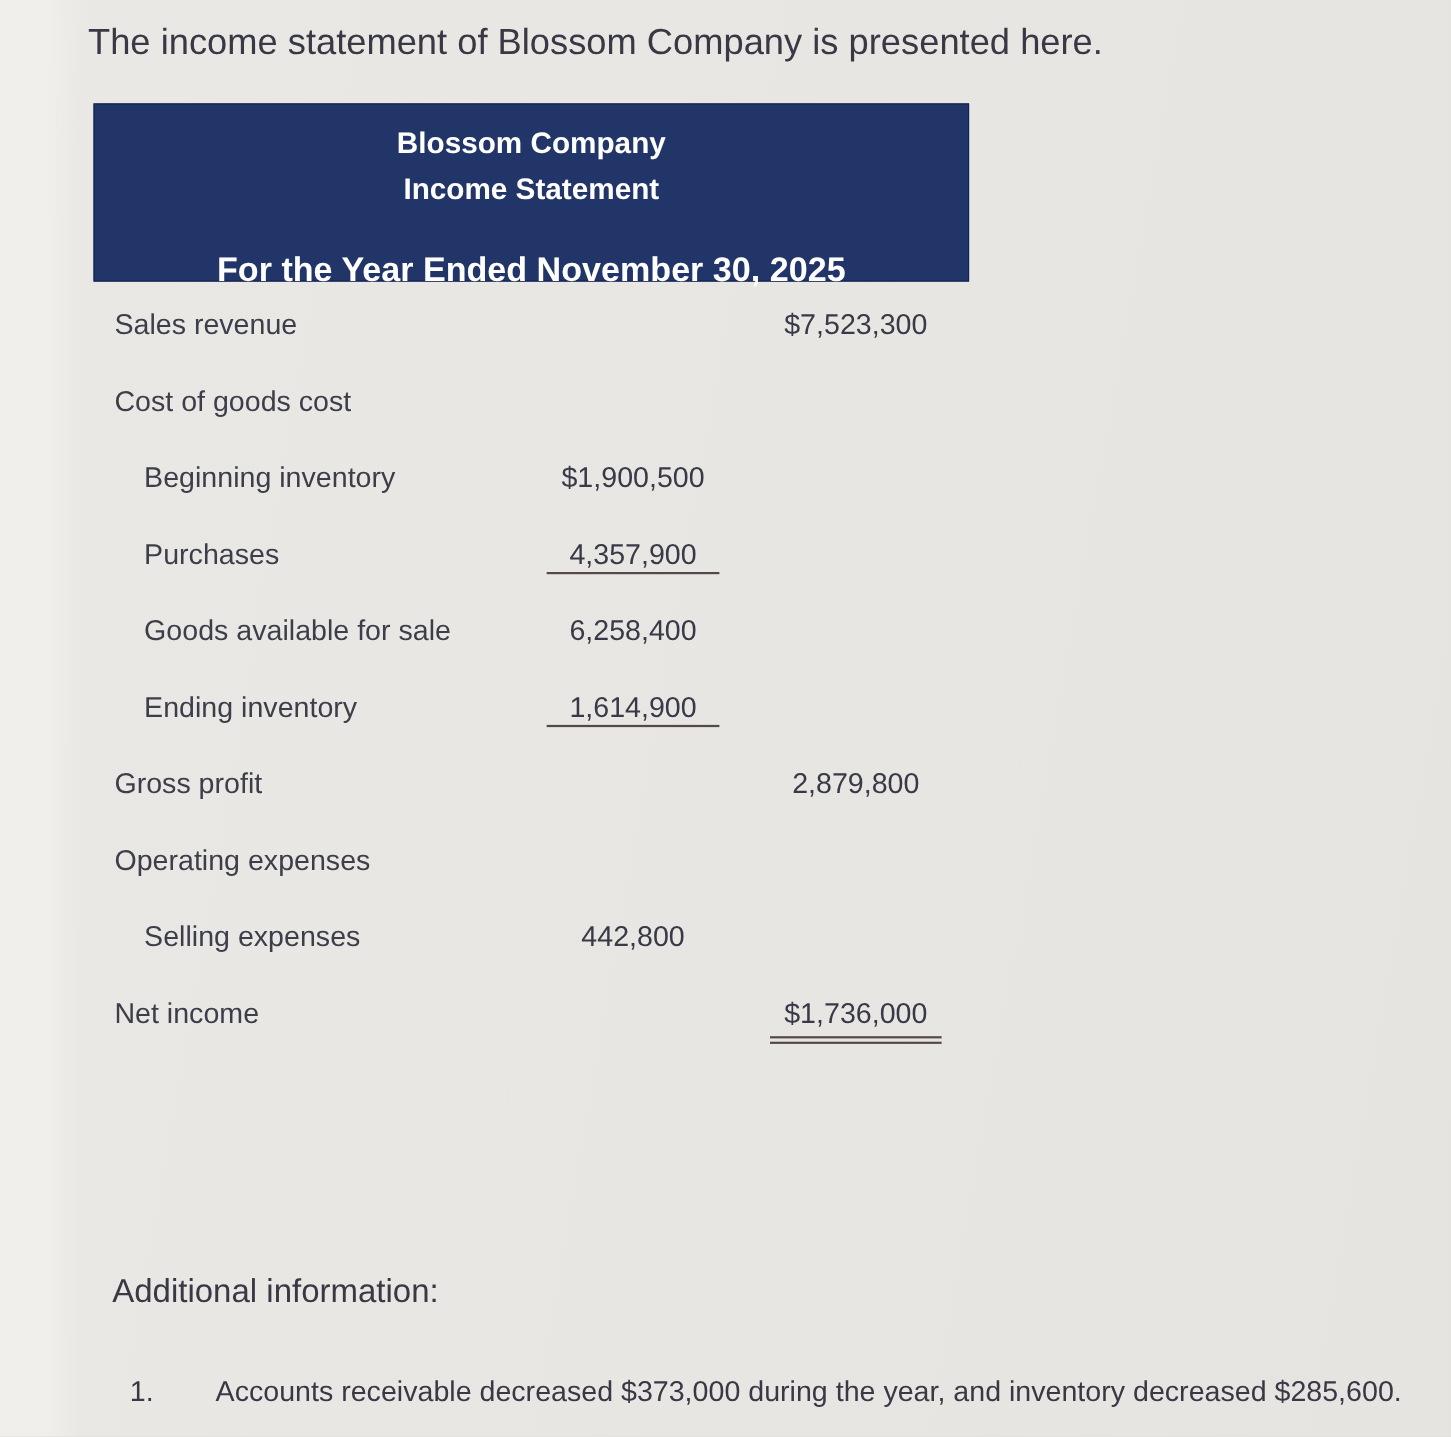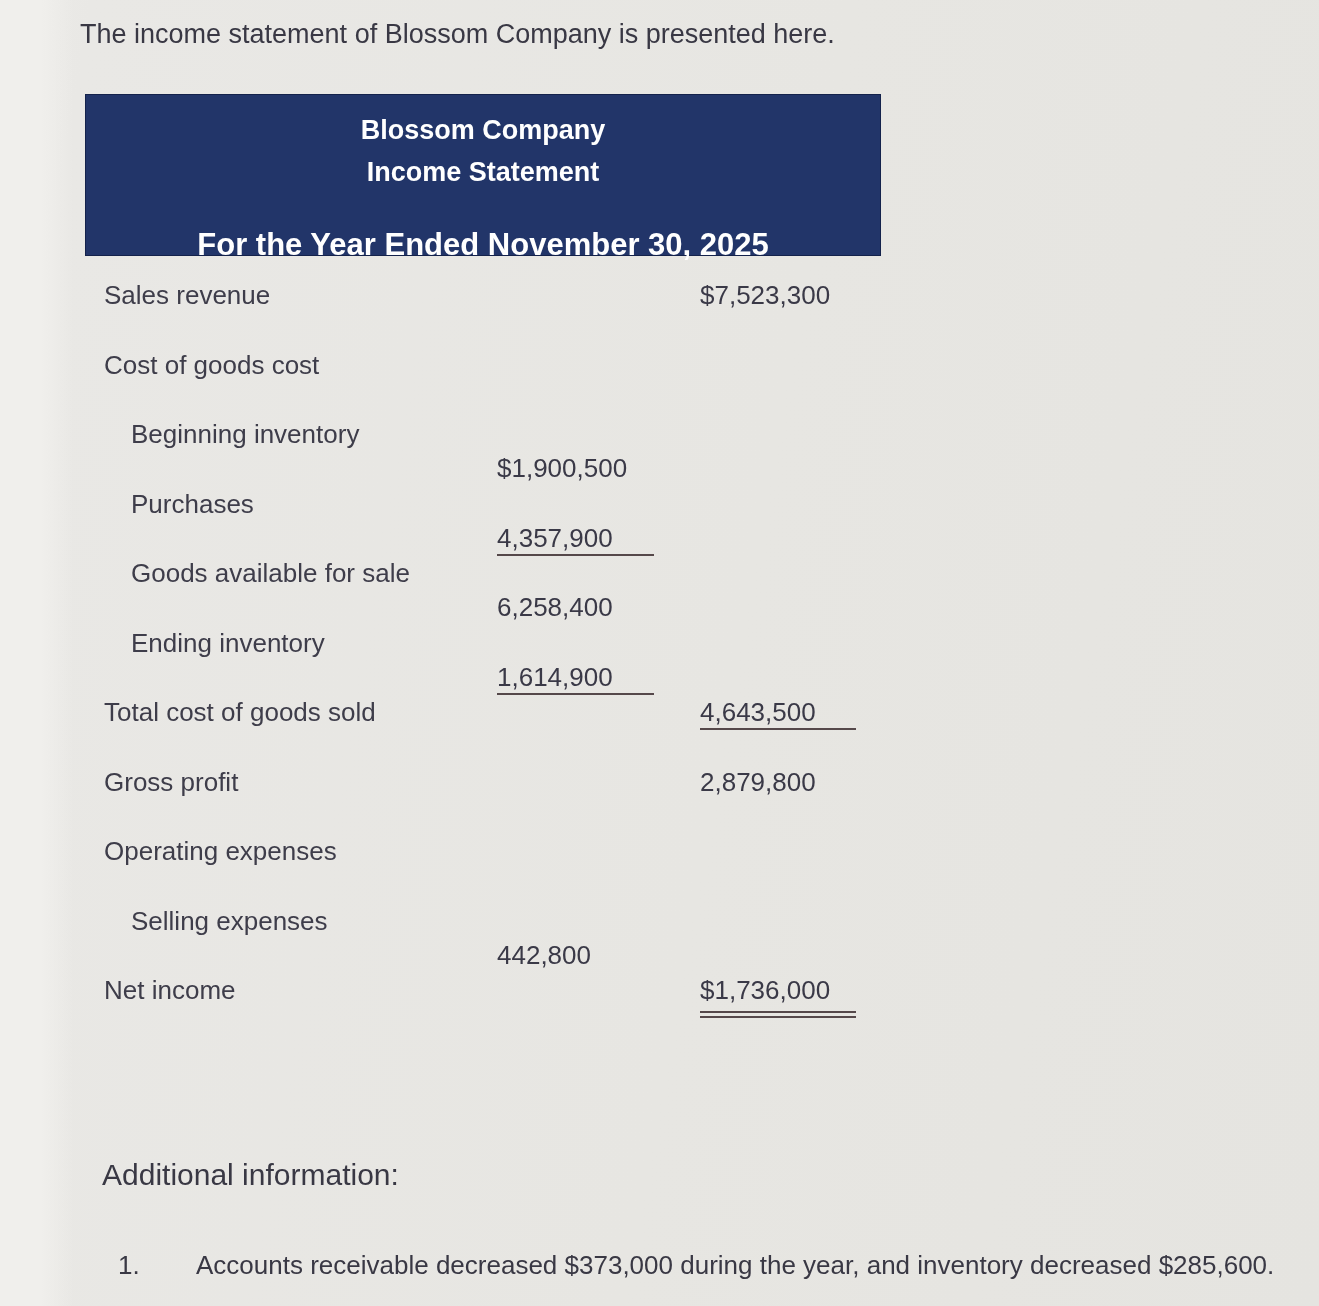--- a/index.html
+++ b/index.html
@@ -23,21 +23,21 @@
   }
   
   .screen::before{
     content:"";
     position:absolute;left:0;top:0;bottom:0;width:74px;
     background:linear-gradient(90deg,#f0efec 55%,rgba(240,239,236,0));
     pointer-events:none;
   }
   .intro{
     position:absolute;left:80px;top:19px;
-    font-size:27px;color:#393844;
+    font-size:33px;color:#393844;
     white-space:nowrap;
   }
   .card-header{
     position:absolute;left:85px;top:94px;width:796px;height:162px;
     background:var(--header-bg);
     border:1px solid #14224b;
     box-sizing:border-box;
     text-align:center;
     color:var(--header-text);
     font-weight:bold;
@@ -49,23 +49,23 @@
   .srow{position:relative;height:69.5px;}
   .lbl{
     position:absolute;top:14px;
     font-size:26px;color:var(--text);white-space:nowrap;
   }
   .ind0{left:104px;}
   .ind1{left:131px;}
   .val{
     position:absolute;top:14px;
     font-size:26px;color:#3a3947;
-    text-align:left;white-space:nowrap;
+    text-align:center;white-space:nowrap;
   }
-  .col1{left:497px;width:157px;margin-top:34px;}
+  .col1{left:497px;width:157px;}
   .col2{left:700px;width:156px;}
   .u1{border-bottom:2px solid var(--rule);padding-bottom:0;}
   .u2{border-bottom:7px double var(--rule);padding-bottom:5px;}
   .addl-heading{
     position:absolute;left:102px;top:1158px;
     font-size:30px;color:#393844;
   }
   .addl-item{
     position:absolute;left:0;top:1250px;width:100%;
     font-size:26px;color:#393844;white-space:nowrap;
@@ -104,24 +104,20 @@
       </div>
       <div class="srow">
         <span class="lbl ind1">Goods available for sale</span>
         <span class="val col1">6,258,400</span>
       </div>
       <div class="srow">
         <span class="lbl ind1">Ending inventory</span>
         <span class="val col1 u1">1,614,900</span>
       </div>
       <div class="srow">
-        <span class="lbl ind0">Total cost of goods sold</span>
-        <span class="val col2 u1">4,643,500</span>
-      </div>
-      <div class="srow">
         <span class="lbl ind0">Gross profit</span>
         <span class="val col2">2,879,800</span>
       </div>
       <div class="srow">
         <span class="lbl ind0">Operating expenses</span>
       </div>
       <div class="srow">
         <span class="lbl ind1">Selling expenses</span>
         <span class="val col1">442,800</span>
       </div>

